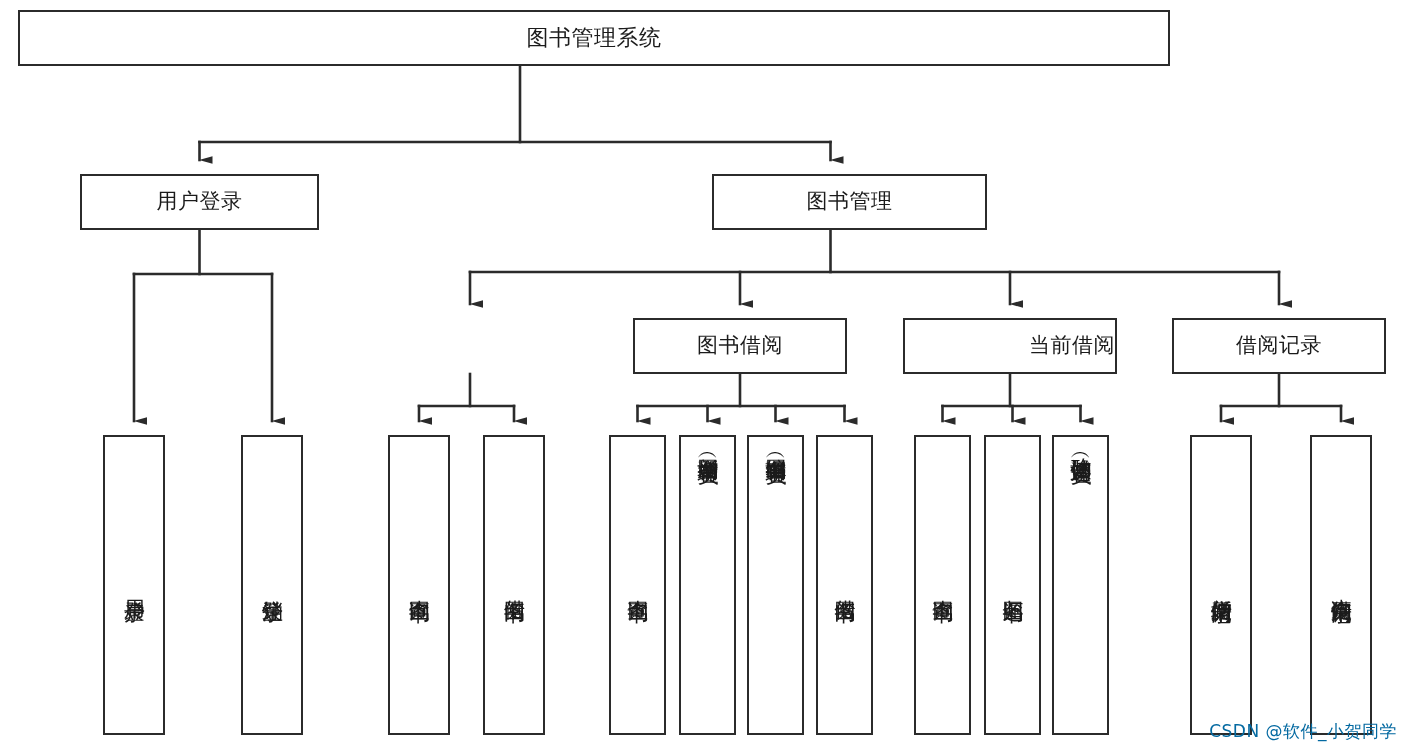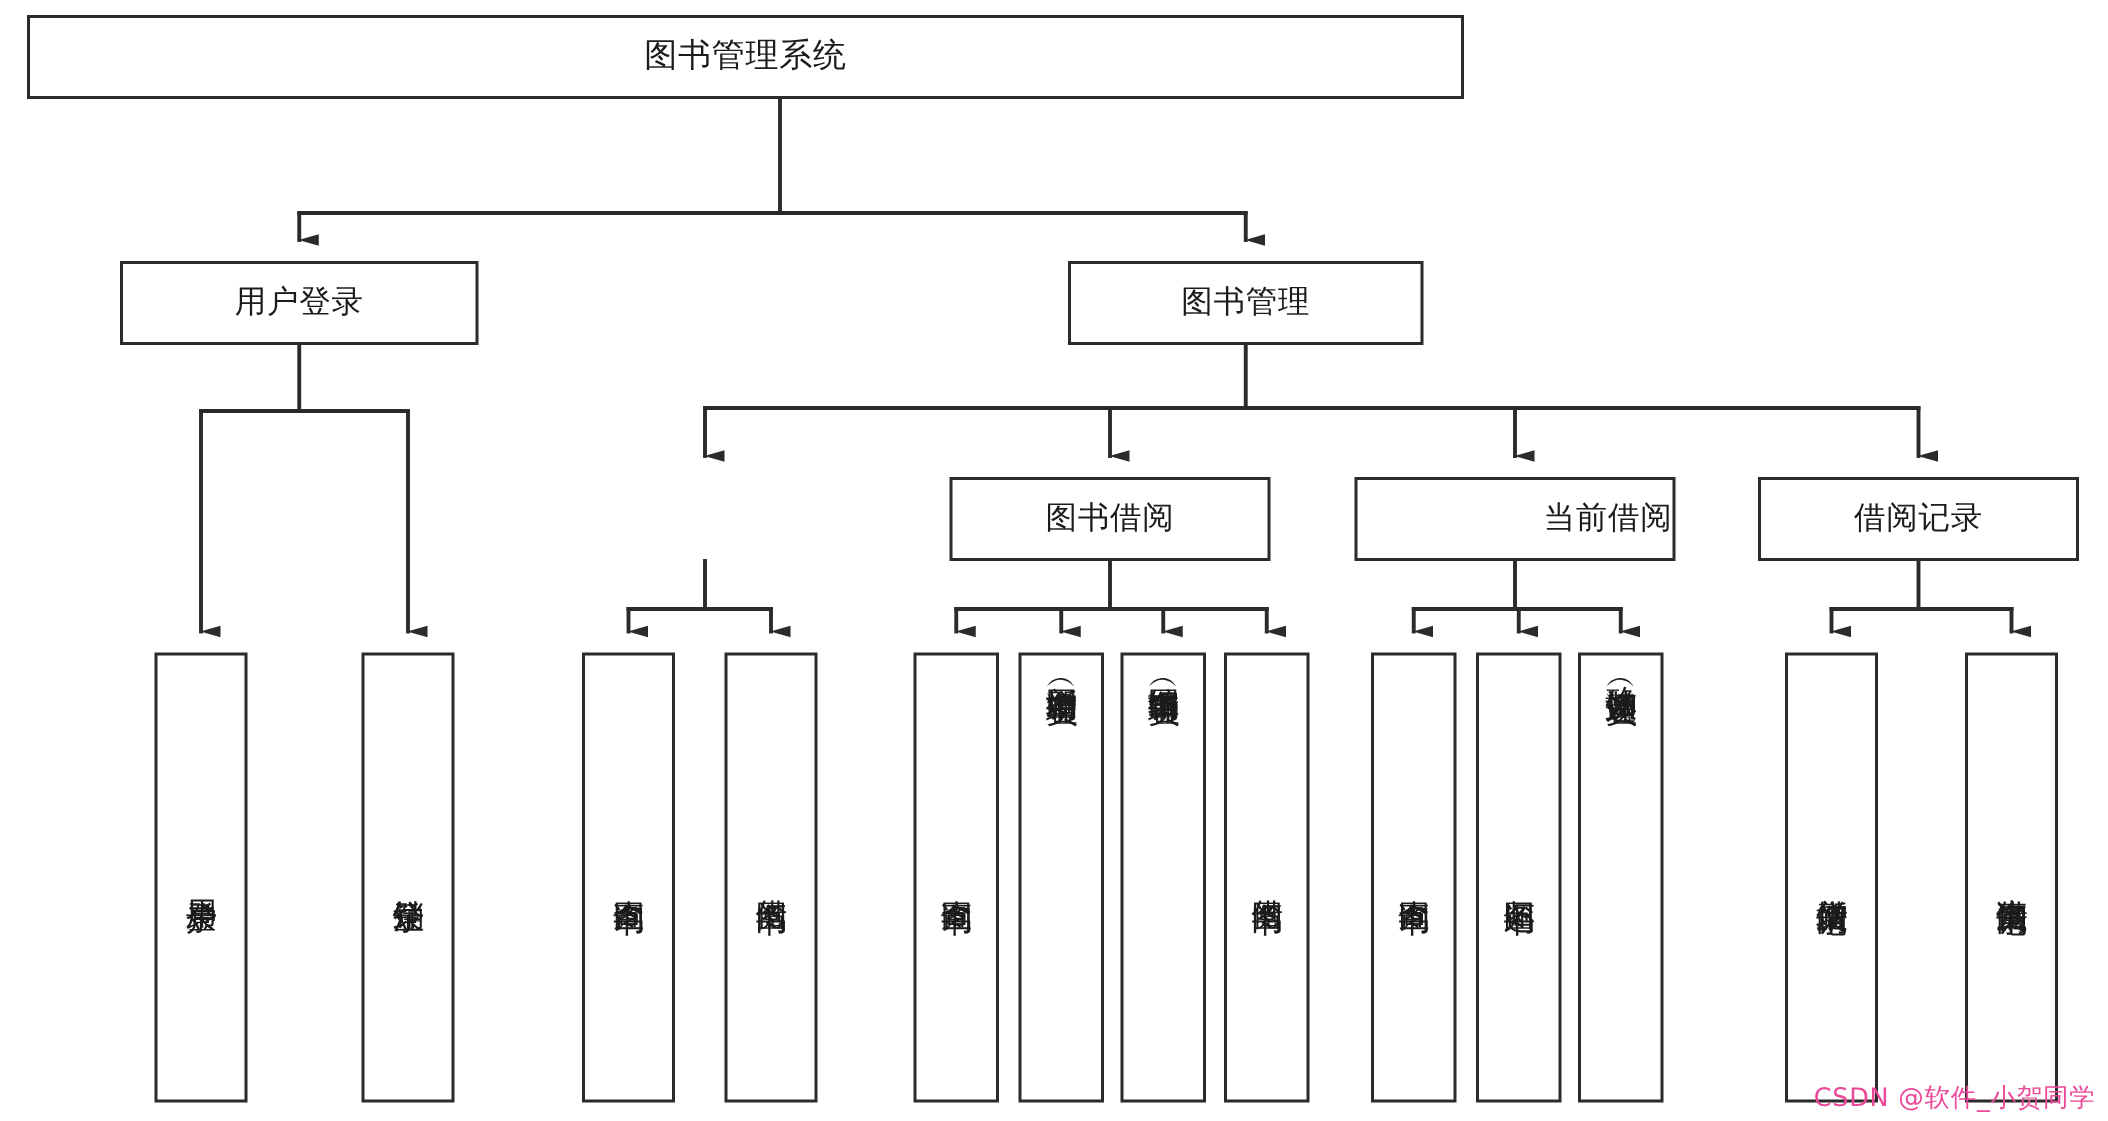--- a/index.html
+++ b/index.html
@@ -53,21 +53,21 @@
     display: block;
   }
   .root-label {
     font-size: 22px;
   }
   .watermark {
     position: absolute;
     right: 8px;
     bottom: 4px;
     font-size: 17px;
-    color: #ec4899;
+    color: #0369a1;
     white-space: nowrap;
     pointer-events: none;
     letter-spacing: 0.5px;
   }
 </style>
 </head>
 <body>
 
 <div id="canvas">
 
@@ -115,29 +115,29 @@
       <path d="M 1012.5 406 L 1012.5 421" marker-end="url(#arrowhead)"></path>
       <path d="M 1080.5 406 L 1080.5 421" marker-end="url(#arrowhead)"></path>
 
       <path d="M 1279 374 L 1279 406"></path>
       <path d="M 1221 406 L 1341 406"></path>
       <path d="M 1221 406 L 1221 421" marker-end="url(#arrowhead)"></path>
       <path d="M 1341 406 L 1341 421" marker-end="url(#arrowhead)"></path>
     </g>
   </svg>
 
-  <div class="node-box" style="left:18px; top:10px; width:958px; height:56px;">
+  <div class="node-box" style="left:18px; top:10px; width:1152px; height:56px;">
     <span class="node-label-h root-label">图书管理系统</span>
   </div>
 
   <div class="node-box" style="left:80px; top:174px; width:239px; height:56px;">
     <span class="node-label-h">用户登录</span>
   </div>
 
-  <div class="node-box" style="left:712px; top:174px; width:237px; height:56px;">
+  <div class="node-box" style="left:712px; top:174px; width:275px; height:56px;">
     <span class="node-label-h">图书管理</span>
   </div>
 
 
   <div class="node-box" style="left:633px; top:318px; width:214px; height:56px;text-align:center;">
     <span class="node-label-h">图书借阅</span>
   </div>
 
   <div class="node-box" style="left:903px; top:318px; width:214px; height:56px;justify-content:flex-end;">
     <span class="node-label-h">当前借阅</span>

